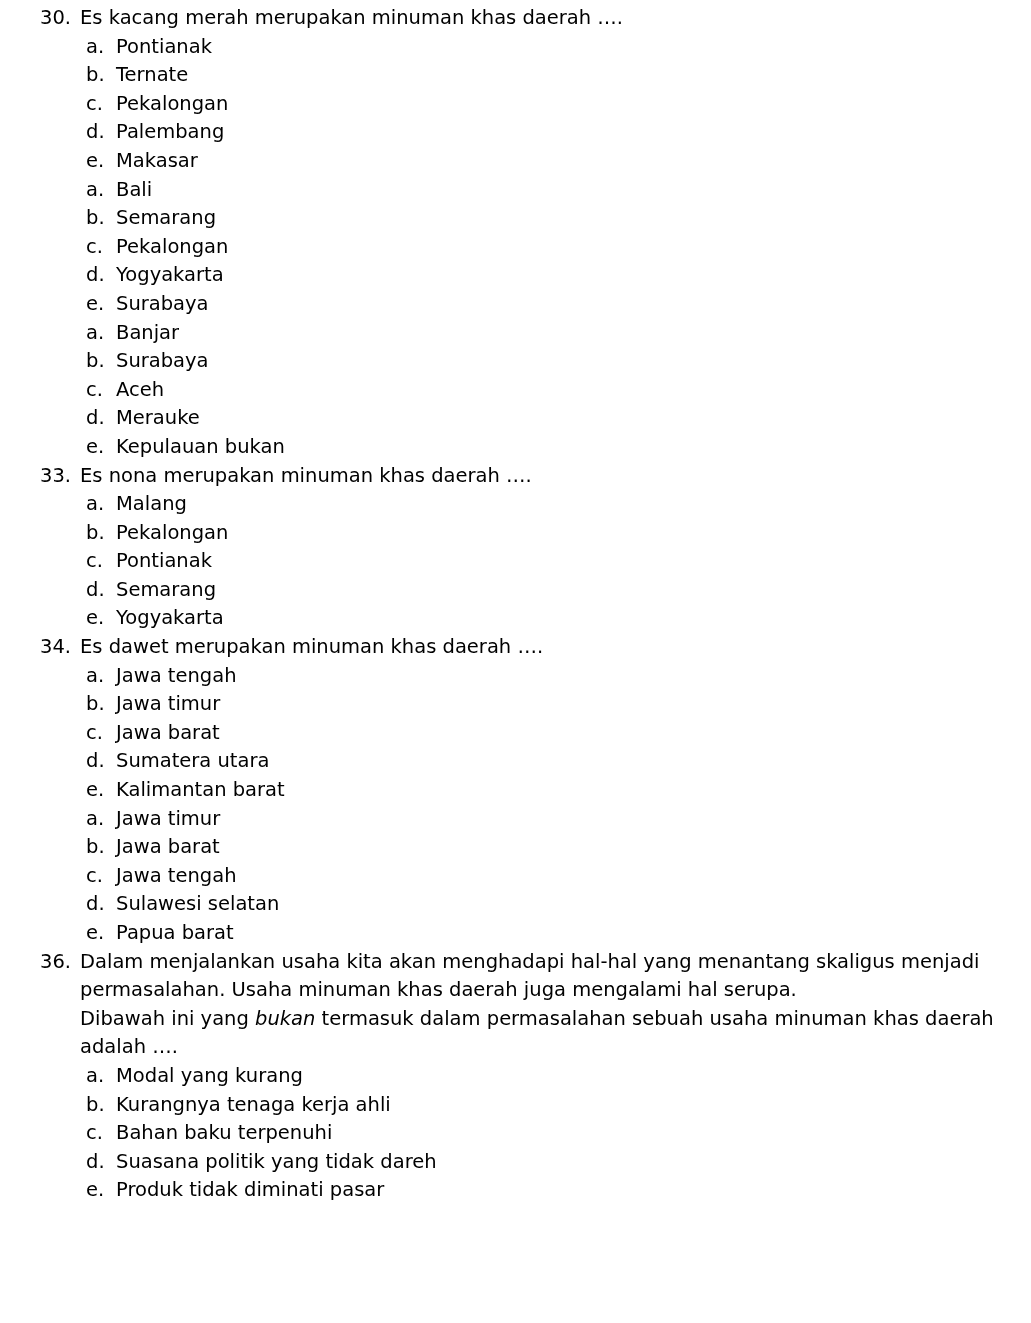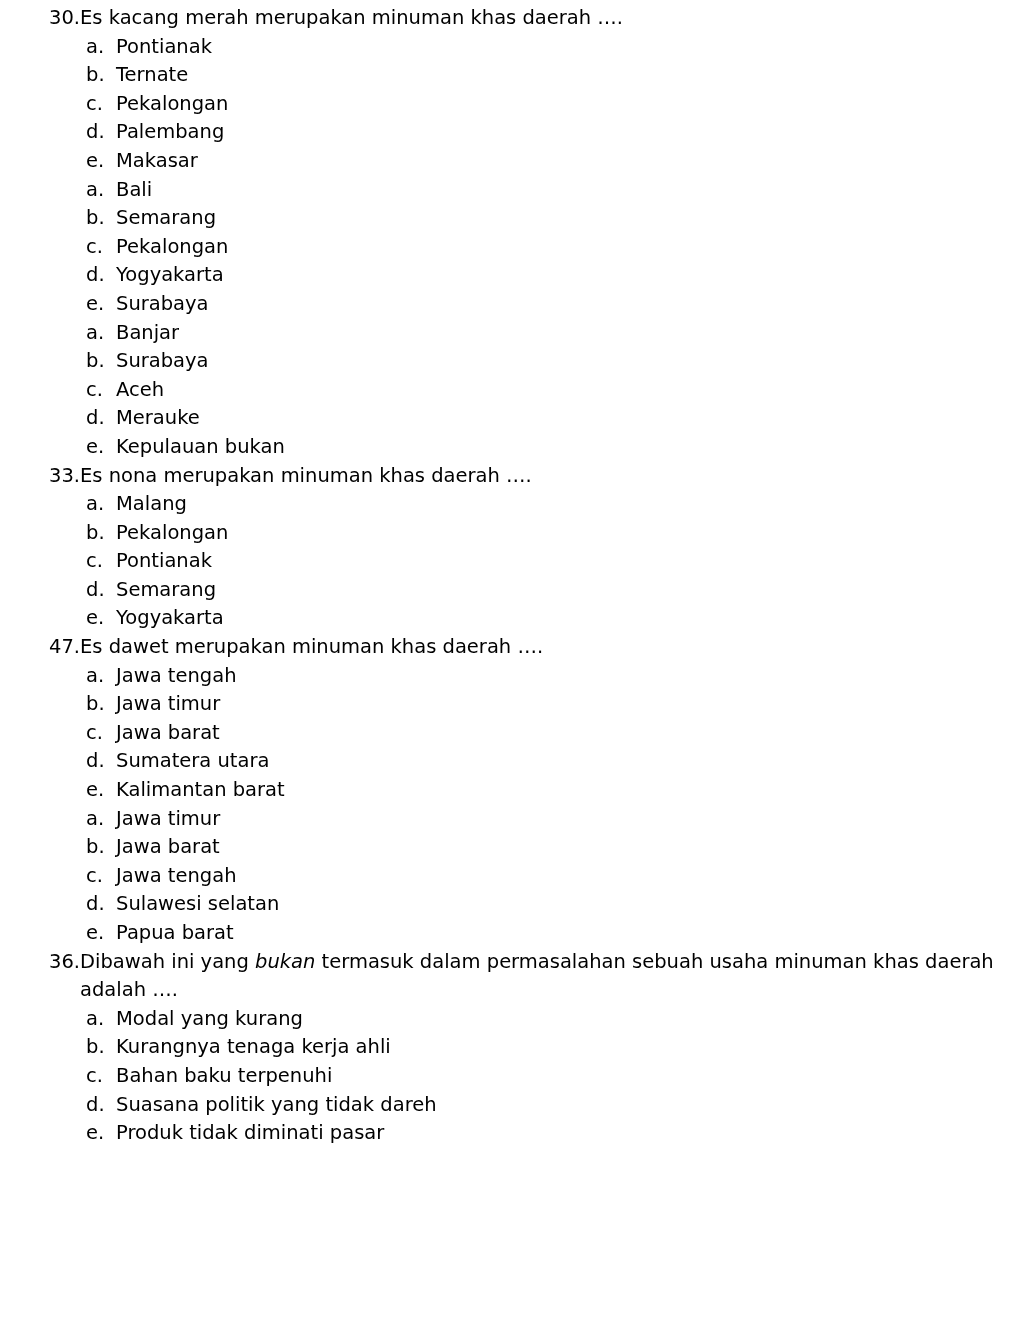--- a/index.html
+++ b/index.html
@@ -23,21 +23,20 @@
   .question {
     display: flex;
     align-items: flex-start;
     font-size: 19.5px;
     line-height: 28.6px;
     margin: 0;
   }
   .q-num {
     width: 40px;
     flex: 0 0 40px;
-    text-align: right;
     padding-right: 0;
     box-sizing: border-box;
     white-space: nowrap;
   }
   .q-text {
     flex: 1 1 auto;
   }
   .q-text p {
     margin: 0;
   }
@@ -165,21 +164,21 @@
       <span class="opt-letter">d.</span>
       <span class="opt-text">Semarang</span>
     </li>
     <li class="option">
       <span class="opt-letter">e.</span>
       <span class="opt-text">Yogyakarta</span>
     </li>
   </ul>
 
   <div class="question">
-    <span class="q-num">47.</span>
+    <span class="q-num">34.</span>
     <span class="q-text">Es dawet merupakan minuman khas daerah ….</span>
   </div>
   <ul class="options">
     <li class="option">
       <span class="opt-letter">a.</span>
       <span class="opt-text">Jawa tengah</span>
     </li>
     <li class="option">
       <span class="opt-letter">b.</span>
       <span class="opt-text">Jawa timur</span>
@@ -217,20 +216,21 @@
     </li>
     <li class="option">
       <span class="opt-letter">e.</span>
       <span class="opt-text">Papua barat</span>
     </li>
   </ul>
 
   <div class="question">
     <span class="q-num">36.</span>
     <span class="q-text">
+      <p>Dalam menjalankan usaha kita akan menghadapi hal-hal yang menantang skaligus menjadi permasalahan. Usaha minuman khas daerah juga mengalami hal serupa.</p>
       <p><span>Dibawah ini yang </span><span class="italic">bukan</span><span> termasuk dalam permasalahan sebuah usaha minuman khas daerah adalah ….</span></p>
     </span>
   </div>
   <ul class="options">
     <li class="option">
       <span class="opt-letter">a.</span>
       <span class="opt-text">Modal yang kurang</span>
     </li>
     <li class="option">
       <span class="opt-letter">b.</span>

